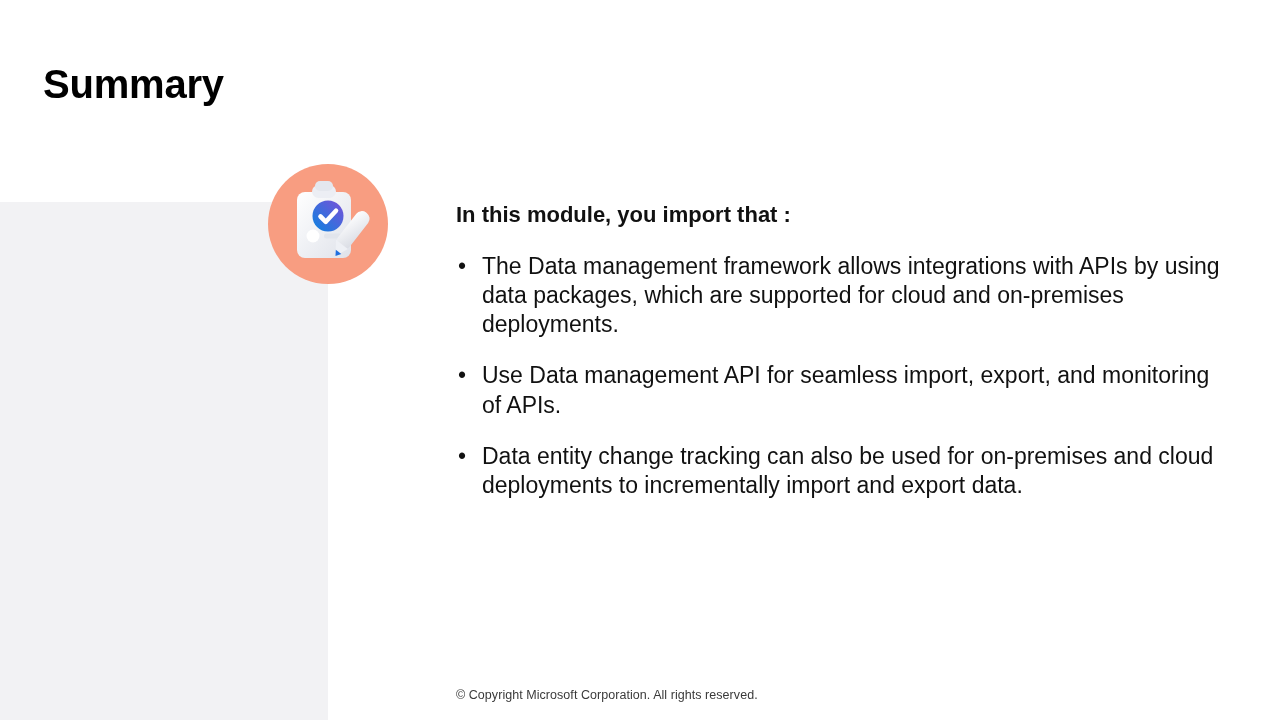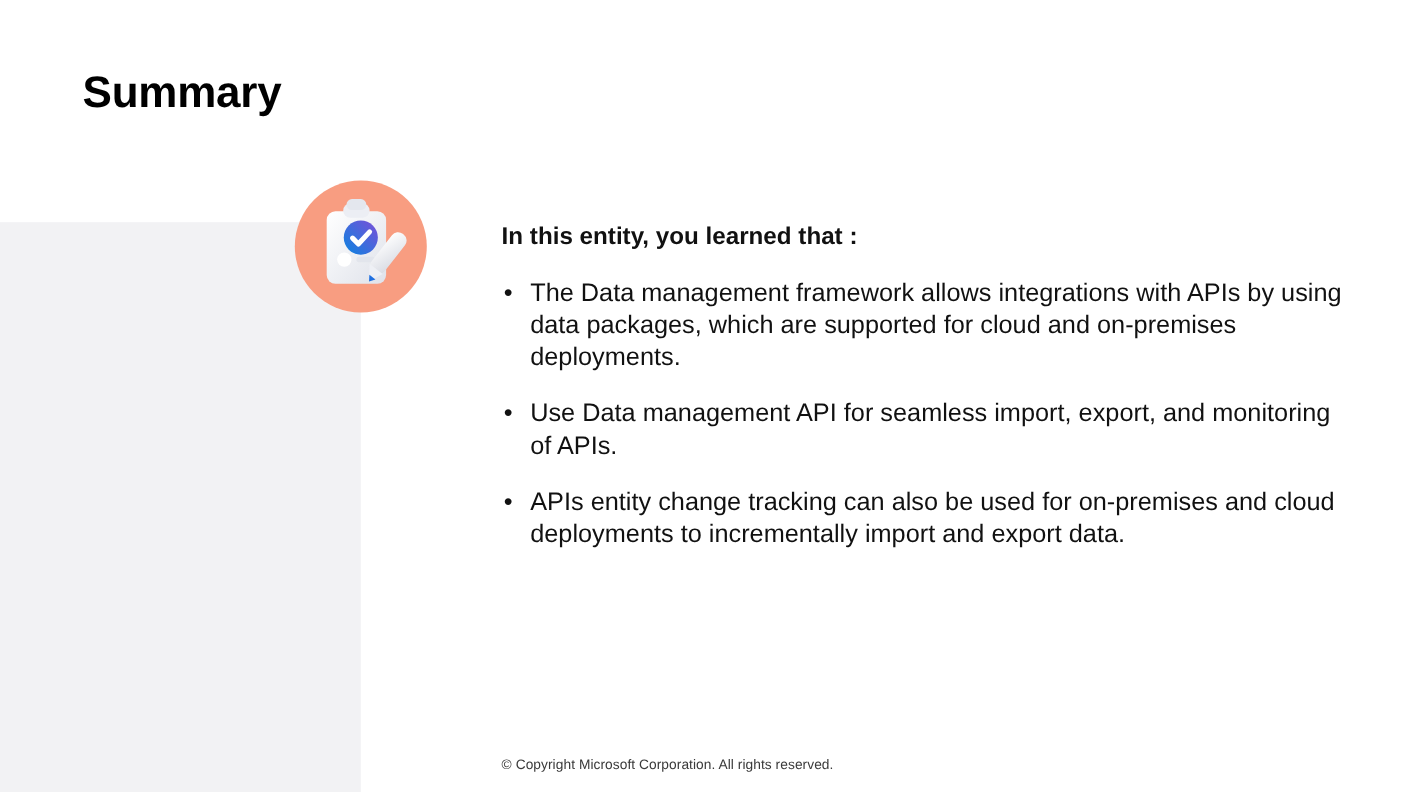--- a/index.html
+++ b/index.html
@@ -26,21 +26,21 @@
     left: 0;
     top: 202px;
     width: 328px;
     height: 518px;
     background: #f2f2f4;
   }
 
   
   .slide-title {
     position: absolute;
-    left: 75px;
+    left: 43px;
     top: 62px;
     font-size: 40px;
     font-weight: 700;
     color: #000000;
     letter-spacing: -0.2px;
     line-height: 1.1;
     white-space: nowrap;
   }
 
   
@@ -153,34 +153,34 @@
           <rect x="70" y="42" width="15" height="44" rx="7" fill="url(#penGrad)"></rect>
           <path d="M70 82 L85 82 L79.5 95 Z" fill="#eef0f5"></path>
           <path d="M76 90 L79.5 95 L83 90 Z" fill="#1f6fe0"></path>
         </g>
       </svg>
     </span>
   </div>
 
   <div class="body-col">
 
-    <p class="lead-line">In this entity, you learned that  :</p>
+    <p class="lead-line">In this module, you import that  :</p>
 
     <ul class="bullets">
       <li class="bullet-item">
         <span class="bullet-dot">•</span>
         <span>The Data management framework allows integrations with APIs by using data packages, which are supported for cloud and on-premises deployments.</span>
       </li>
       <li class="bullet-item">
         <span class="bullet-dot">•</span>
         <span>Use Data management API for seamless import, export, and monitoring of APIs.</span>
       </li>
       <li class="bullet-item">
         <span class="bullet-dot">•</span>
-        <span>APIs entity change tracking can also be used for on-premises and cloud deployments to incrementally import and export data.</span>
+        <span>Data entity change tracking can also be used for on-premises and cloud deployments to incrementally import and export data.</span>
       </li>
     </ul>
 
   </div>
 
   <div class="footer-note">© Copyright Microsoft Corporation. All rights reserved.</div>
 
 </div>
 
 </body></html>

